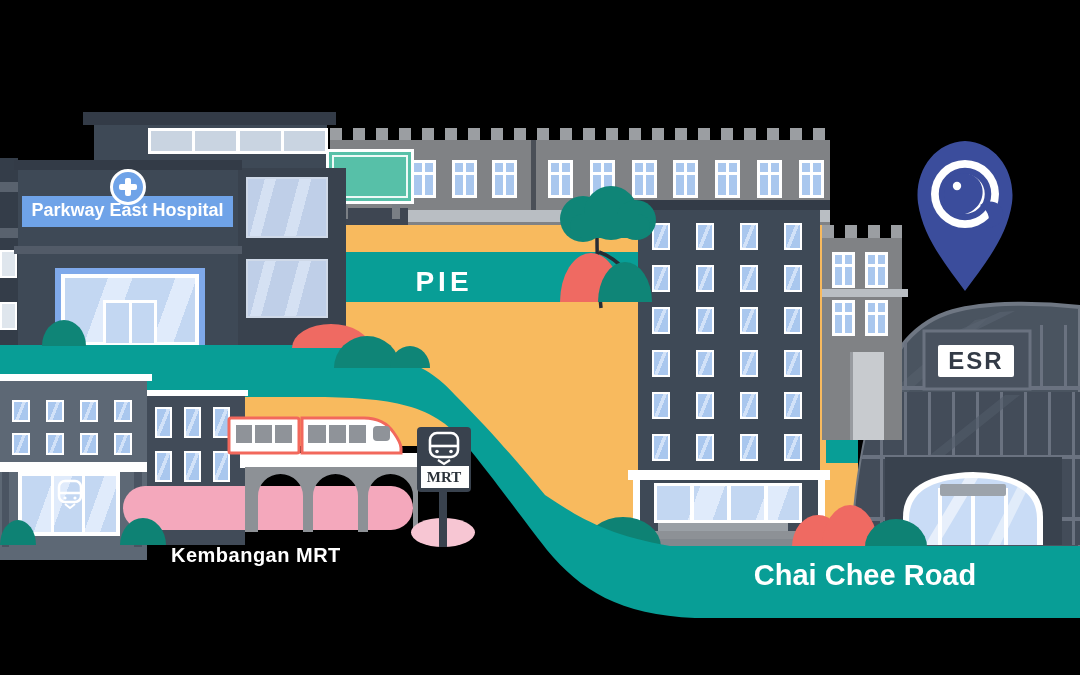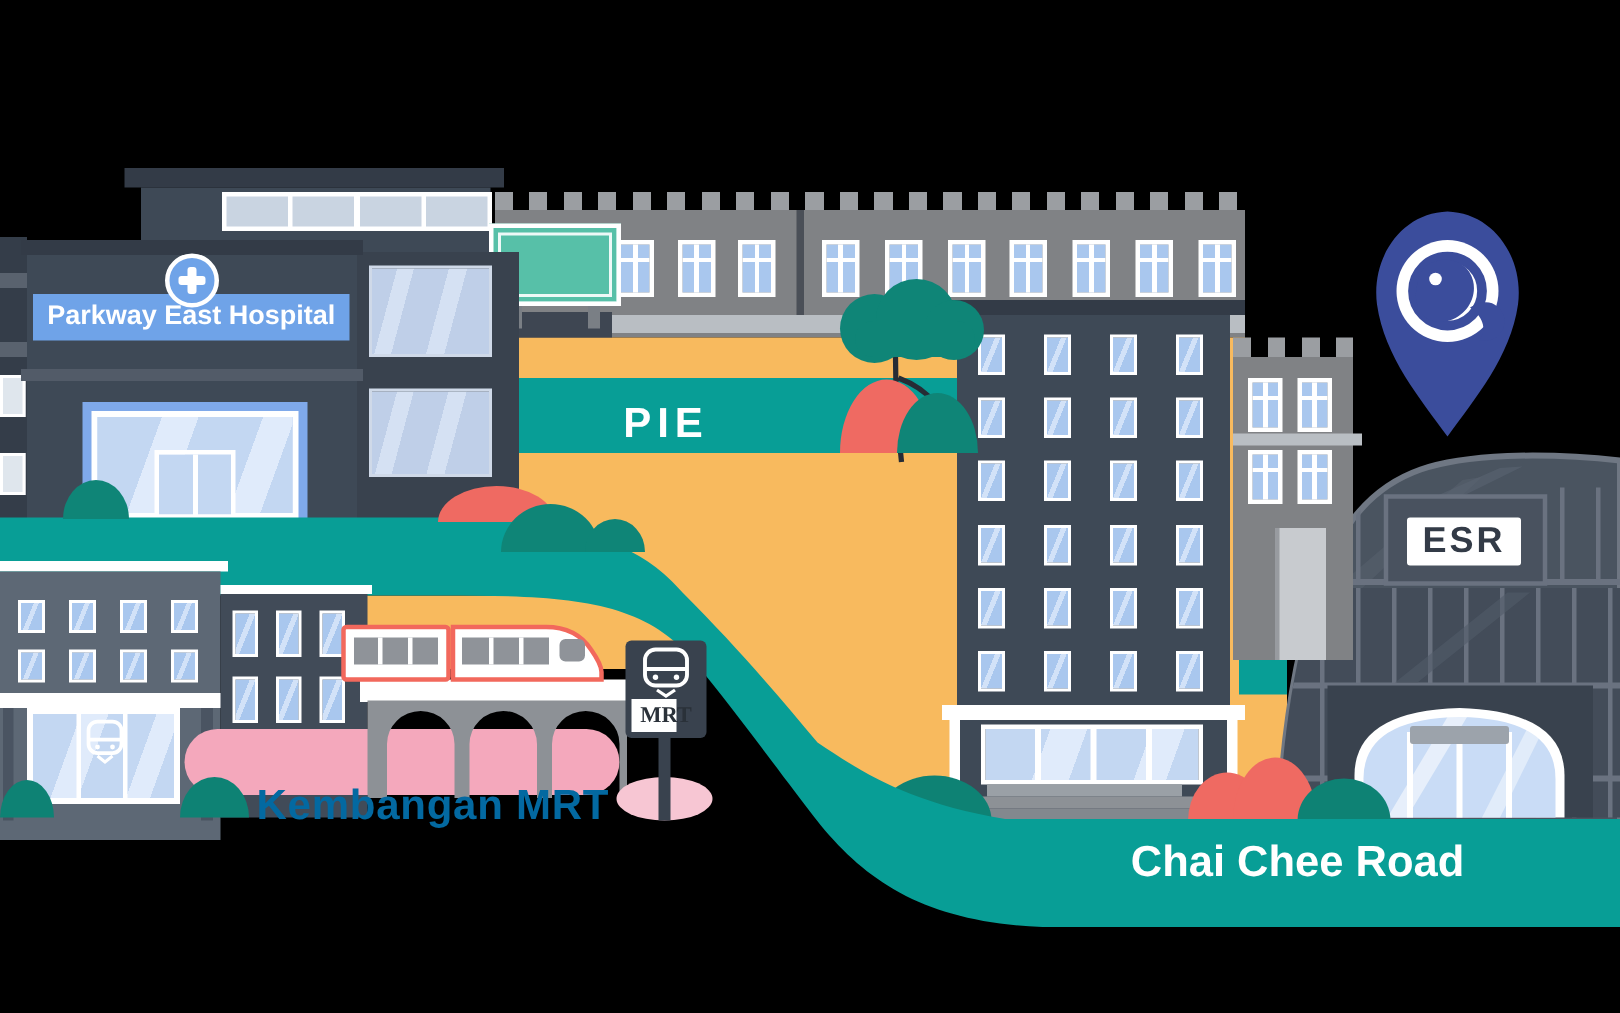--- a/index.html
+++ b/index.html
@@ -284,21 +284,21 @@
     <div class="a" style="left:411px;top:518px;width:64px;height:29px;background:#F7C6D3;border-radius:50%"></div>
     <div class="a" style="left:439px;top:490px;width:8px;height:57px;background:#39424E"></div>
     <div class="a" style="left:417px;top:427px;width:54px;height:65px;background:#39424E;border-radius:4px">
       <svg class="a" width="40" height="36" style="left:7px;top:3px">
         <rect x="6" y="3" width="28" height="24" rx="7" fill="none" stroke="#fff" stroke-width="2.6"></rect>
         <line x1="6" y1="16" x2="34" y2="16" stroke="#fff" stroke-width="2.6"></line>
         <circle cx="13" cy="21.5" r="1.8" fill="#fff"></circle>
           <circle cx="27" cy="21.5" r="1.8" fill="#fff"></circle>
         <path d="M14,30 l6,4 l6,-4" stroke="#fff" stroke-width="2.2" fill="none"></path>
       </svg>
-      <div class="a" style="left:4px;top:39px;width:30px;height:22px;background:#fff">
+      <div class="a" style="left:4px;top:39px;width:48px;height:22px;background:#fff">
         <div class="txt" style="left:0;top:0;width:46px;height:22px;line-height:22px;text-align:center;font-size:15px;color:#2A3139;font-family:'Liberation Serif',serif">MRT</div>
       </div>
     </div>
   </div>
   <div class="bu" style="left:292px;top:324px;width:78px;height:24px;background:#EF6A62;z-index:10"></div>
   <div class="bu" style="left:334px;top:336px;width:66px;height:32px;background:#0F8577;z-index:10"></div>
   <div class="bu" style="left:390px;top:346px;width:40px;height:22px;background:#0F8577;z-index:10"></div>
   <div class="bu" style="left:42px;top:320px;width:44px;height:26px;background:#0F8577;z-index:10"></div>
 
   <svg class="a" width="1080" height="675" style="left:0;top:0;z-index:11">
@@ -307,15 +307,15 @@
     <g fill="#3B4D9C">
       <circle cx="965" cy="194" r="23" fill="none" stroke="#3B4D9C" stroke-width="6.5"></circle>
       <path d="M951,177 C963,169 979,174 982,187 C985,199 977,211 965,214 C952,217 943,208 944,195 C945,186 947,181 951,177 Z"></path>
       <path d="M980,205 C991,198 1000,202 1003,212 C1004,221 997,229 986,227 C991,221 990,212 980,205 Z"></path>
       <circle cx="957" cy="186" r="4.2" fill="#fff"></circle>
     </g>
   </svg>
 
   <div class="txt" style="left:700px;top:559px;width:330px;text-align:center;font-size:29px;color:#fff;z-index:12">Chai Chee Road</div>
   <div class="txt" style="left:384px;top:266px;width:120px;text-align:center;font-size:28px;letter-spacing:4px;color:#fff;z-index:12">PIE</div>
-  <div class="txt" style="left:171px;top:521px;font-size:28px;color:#0369a1;letter-spacing:0.5px;z-index:12">Kembangan MRT</div>
+  <div class="txt" style="left:171px;top:544px;font-size:20px;color:#ffffff;letter-spacing:0.5px;z-index:12">Kembangan MRT</div>
 
 </div>
 
 </body></html>

